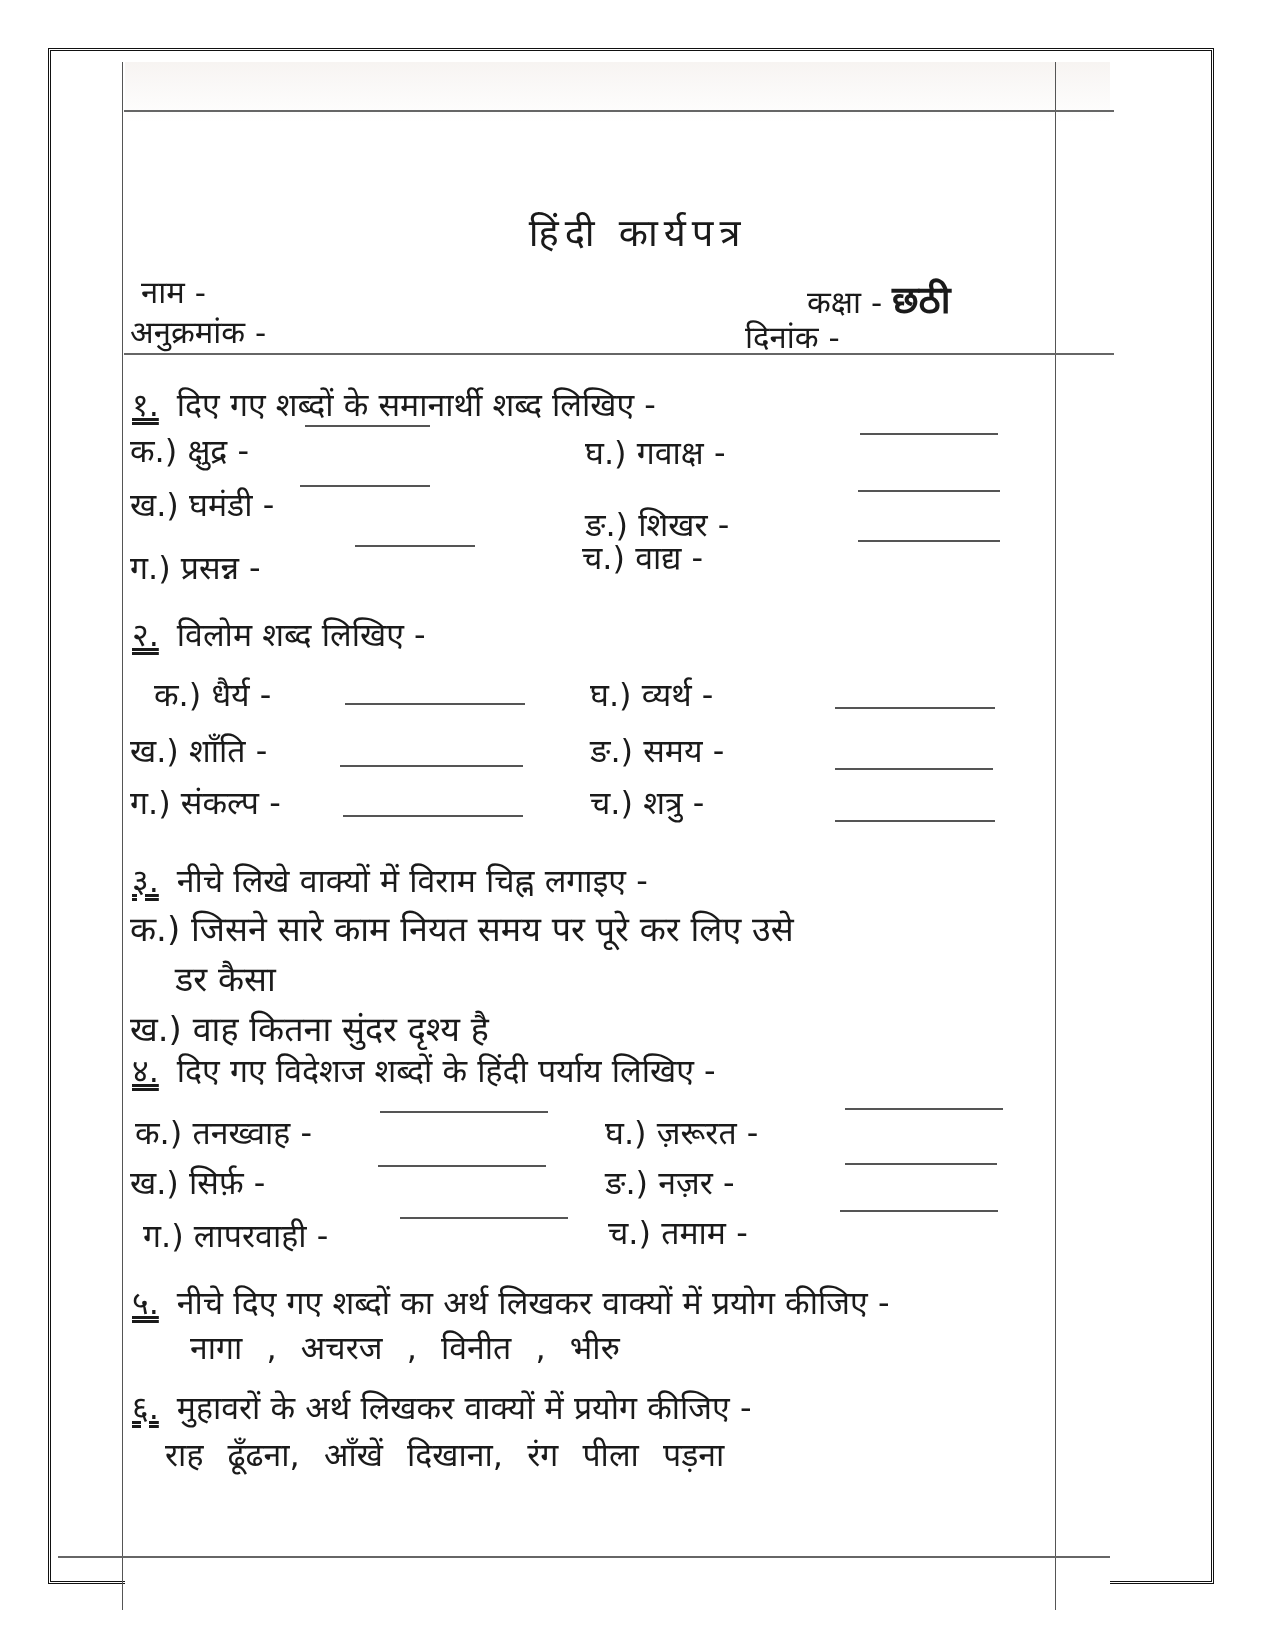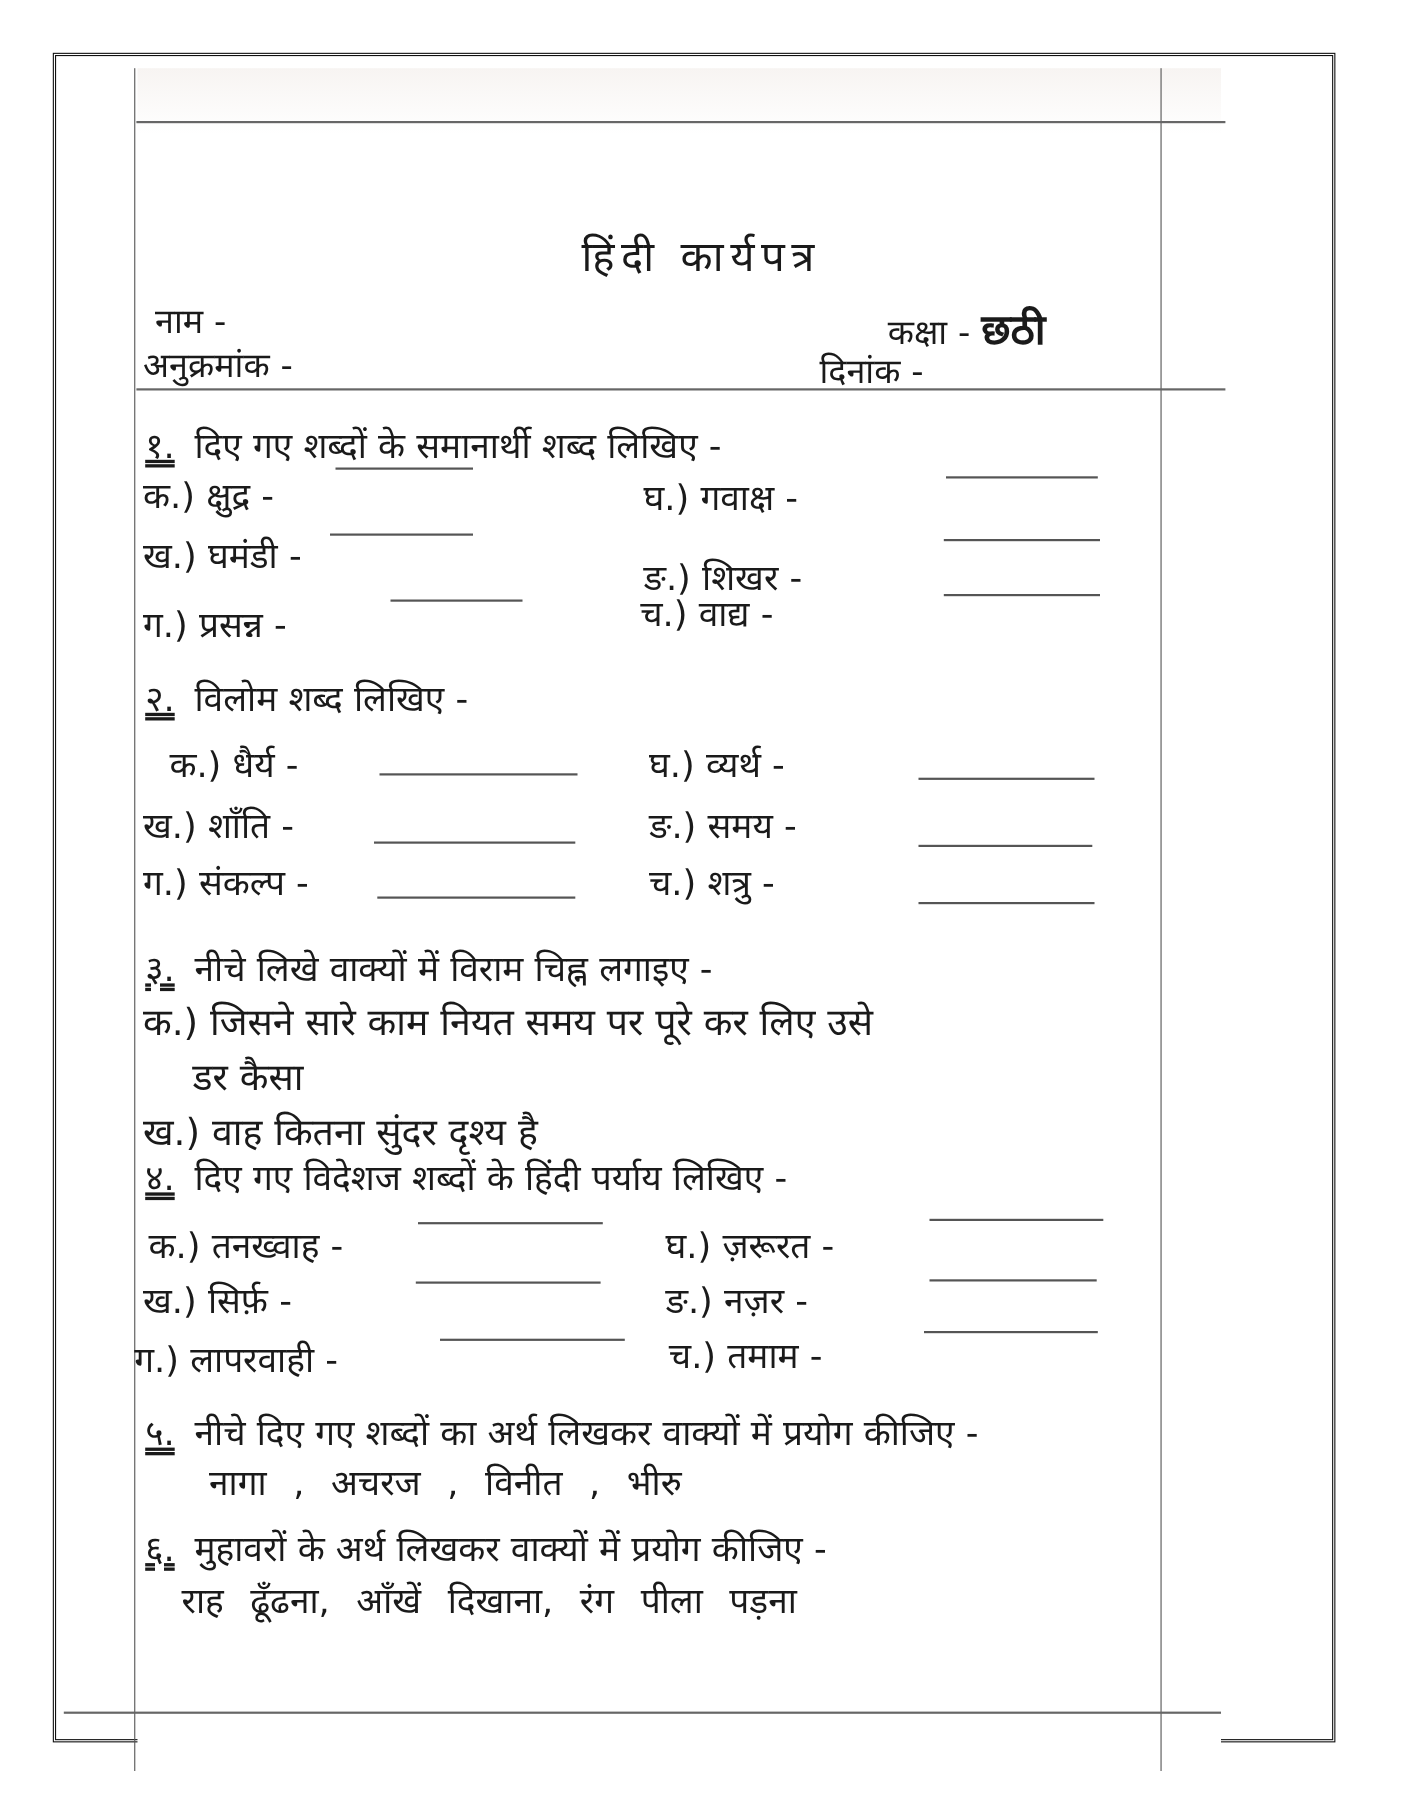--- a/index.html
+++ b/index.html
@@ -82,21 +82,21 @@
 <div class="sentence" style="left:175px;top:955px;text-align:right;">डर कैसा</div>
 <div class="sentence" style="left:130px;top:1005px;"><span>ख.)</span> <span>वाह कितना सुंदर दृश्य है</span></div>
 
 <div class="q" style="top:1048px;">
   <span class="qnum">४.</span><span>दिए गए विदेशज शब्दों के हिंदी पर्याय लिखिए -</span>
 </div>
 <div class="item" style="left:135px;top:1110px;"><span>क.)</span> <span>तनख्वाह -</span></div>
 <div class="blank" style="left:380px;top:1111px;width:168px;"></div>
 <div class="item" style="left:130px;top:1160px;"><span>ख.)</span> <span>सिर्फ़ -</span></div>
 <div class="blank" style="left:378px;top:1165px;width:168px;"></div>
-<div class="item" style="left:122px;top:1213px;"><span>ग.)</span> <span>लापरवाही -</span></div>
+<div class="item" style="left:143px;top:1213px;"><span>ग.)</span> <span>लापरवाही -</span></div>
 <div class="blank" style="left:400px;top:1217px;width:168px;"></div>
 <div class="item" style="left:605px;top:1110px;"><span>घ.)</span> <span>ज़रूरत -</span></div>
 <div class="blank" style="left:845px;top:1108px;width:158px;"></div>
 <div class="item" style="left:605px;top:1160px;"><span>ङ.)</span> <span>नज़र -</span></div>
 <div class="blank" style="left:845px;top:1163px;width:152px;"></div>
 <div class="item" style="left:608px;top:1210px;"><span>च.)</span> <span>तमाम -</span></div>
 <div class="blank" style="left:840px;top:1210px;width:158px;"></div>
 
 <div class="q" style="top:1280px;">
   <span class="qnum">५.</span><span>नीचे दिए गए शब्दों का अर्थ लिखकर वाक्यों में प्रयोग कीजिए -</span>

